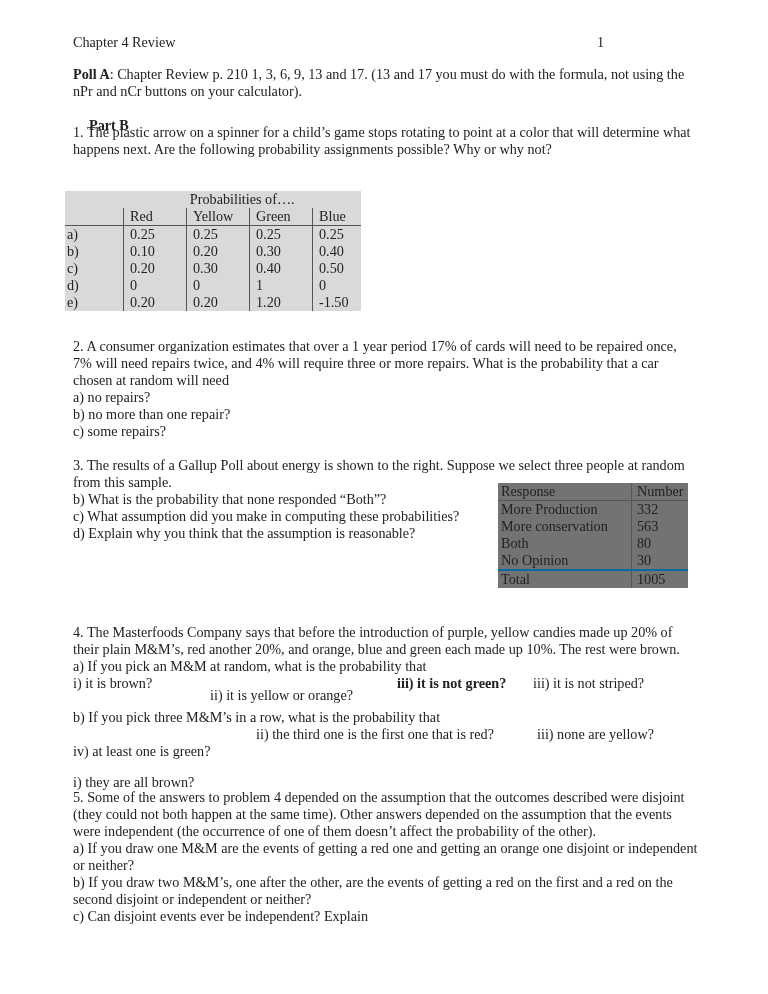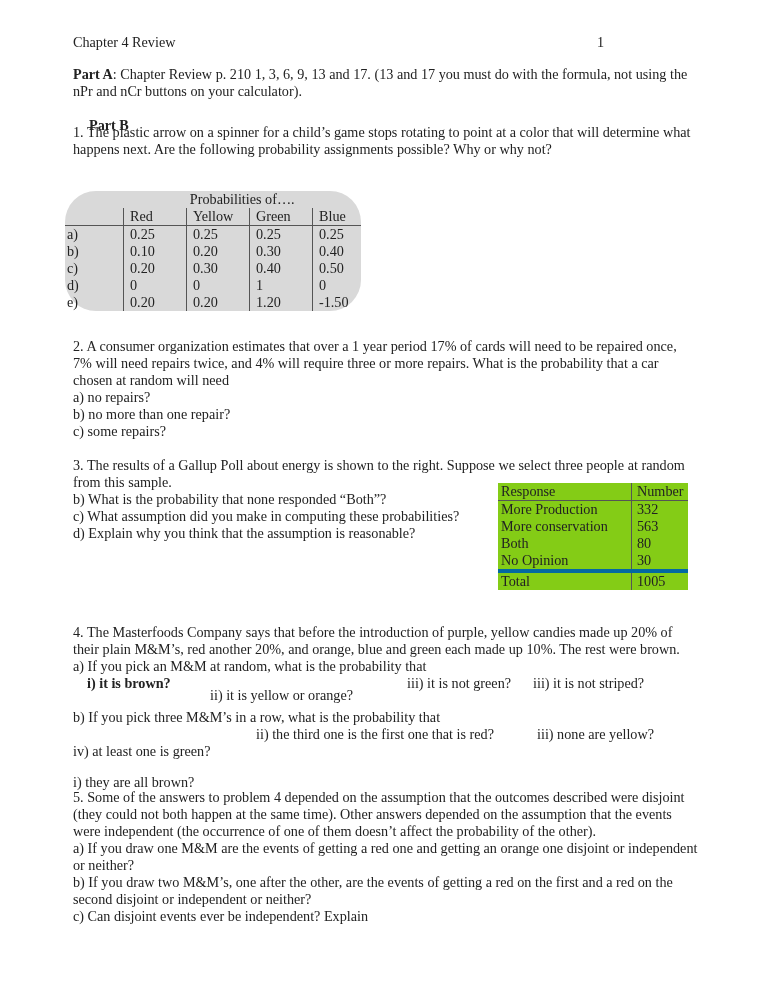--- a/index.html
+++ b/index.html
@@ -12,54 +12,54 @@
   .header { position: absolute; top: 34px; left: 0; width: 600px; }
   .header .title { position: absolute; left: 0; }
   .header .pagenum { position: absolute; left: 524px; }
   .blk { position: absolute; left: 0; width: 625px; }
   p { margin: 0; }
   b { font-weight: bold; }
 
   table.prob {
     position: absolute; left: -8px; top: 191px;
     border-collapse: collapse; background: #d9d9d9;
-    font-size: 14.2px; line-height: 17px; border-radius: 31px;
+    font-size: 14.2px; line-height: 17px;
   }
   table.prob td { padding: 0 4px 0 6px; vertical-align: top; }
   table.prob .lbl { width: 52px; padding-left: 2px; }
   table.prob .c1 { width: 52px; }
   table.prob .c2 { width: 52px; }
   table.prob .c3 { width: 52px; }
   table.prob .c4 { width: 38px; }
   table.prob .vl { border-left: 1px solid #555; }
   table.prob tr.hdr td { border-bottom: 1px solid #555; }
   table.prob .caption { text-align: center; padding: 0; }
 
   table.gallup {
     position: absolute; left: 425px; top: 483px;
-    border-collapse: collapse; background: #84cc16;
+    border-collapse: collapse; background: #737373;
     font-size: 14.2px; line-height: 17px;
   }
   table.gallup td { padding: 0 4px 0 3px; }
   table.gallup td.r { width: 126px; }
   table.gallup td.n { width: 46px; border-left: 1px solid #555; padding-left: 5px; }
   table.gallup tr.hdr td { border-bottom: 1px solid #555; }
-  table.gallup tr.tot td { border-top: 4px solid #0369a1; }
+  table.gallup tr.tot td { border-top: 2px solid #0369a1; }
 </style>
 </head>
 <body>
 
 <div class="page">
 
   <div class="header">
     <span class="title">Chapter 4 Review</span>
     <span class="pagenum">1</span>
   </div>
 
-  <p class="blk" style="top:66px;"><b>Part A</b><span>:  Chapter Review p. 210 1, 3, 6, 9, 13 and 17. (13 and 17 you must do with the formula, not using the nPr and nCr buttons on your calculator).</span></p>
+  <p class="blk" style="top:66px;"><b>Poll A</b><span>:  Chapter Review p. 210 1, 3, 6, 9, 13 and 17. (13 and 17 you must do with the formula, not using the nPr and nCr buttons on your calculator).</span></p>
 
   <p class="blk" style="top:117px;margin-left:16px;"><b>Part B</b></p>
 
   <p class="blk" style="top:124px;">1.  The plastic arrow on a spinner for a child’s game stops rotating to point at a color that will determine what happens next.  Are the following probability assignments possible?  Why or why not?</p>
 
   <table class="prob">
     <tbody>
         <tr>
       <td class="lbl"></td>
       <td class="caption" colspan="4">Probabilities of….</td>
@@ -151,23 +151,23 @@
       <td class="r">Total</td>
       <td class="n">1005</td>
     </tr>
   </tbody>
     </table>
 
   <div class="blk" style="top:624px;">
     <p>4.  The Masterfoods Company says that before the introduction of purple, yellow candies made up 20% of their plain M&amp;M’s, red another 20%, and orange, blue and green each made up 10%.  The rest were brown.</p>
     <p>a)  If you pick an M&amp;M at random, what is the probability that</p>
     <div style="position:relative; height:17px;">
-      <span style="position:absolute; left:14px;font-weight:bold;">i)  it is brown?</span>
+      <span style="position:absolute; left:0;">i)  it is brown?</span>
       <span style="position:absolute; left:137px;margin-top:12px;">ii)  it is yellow or orange?</span>
-      <span style="position:absolute; left:334px;">iii) it is not green?</span>
+      <span style="position:absolute; left:324px;font-weight:bold;">iii) it is not green?</span>
       <span style="position:absolute; left:460px;">iii) it is not striped?</span>
     </div>
     <div style="height:17px;"></div>
     <p>b)  If you pick three M&amp;M’s in a row, what is the probability that</p>
     <div style="position:relative; height:17px;">
       <span style="position:absolute; left:0;margin-top:48px;">i)  they are all brown?</span>
       <span style="position:absolute; left:183px;">ii)  the third one is the first one that is red?</span>
       <span style="position:absolute; left:464px;">iii)  none are yellow?</span>
     </div>
     <p>iv)  at least one is green?</p>

